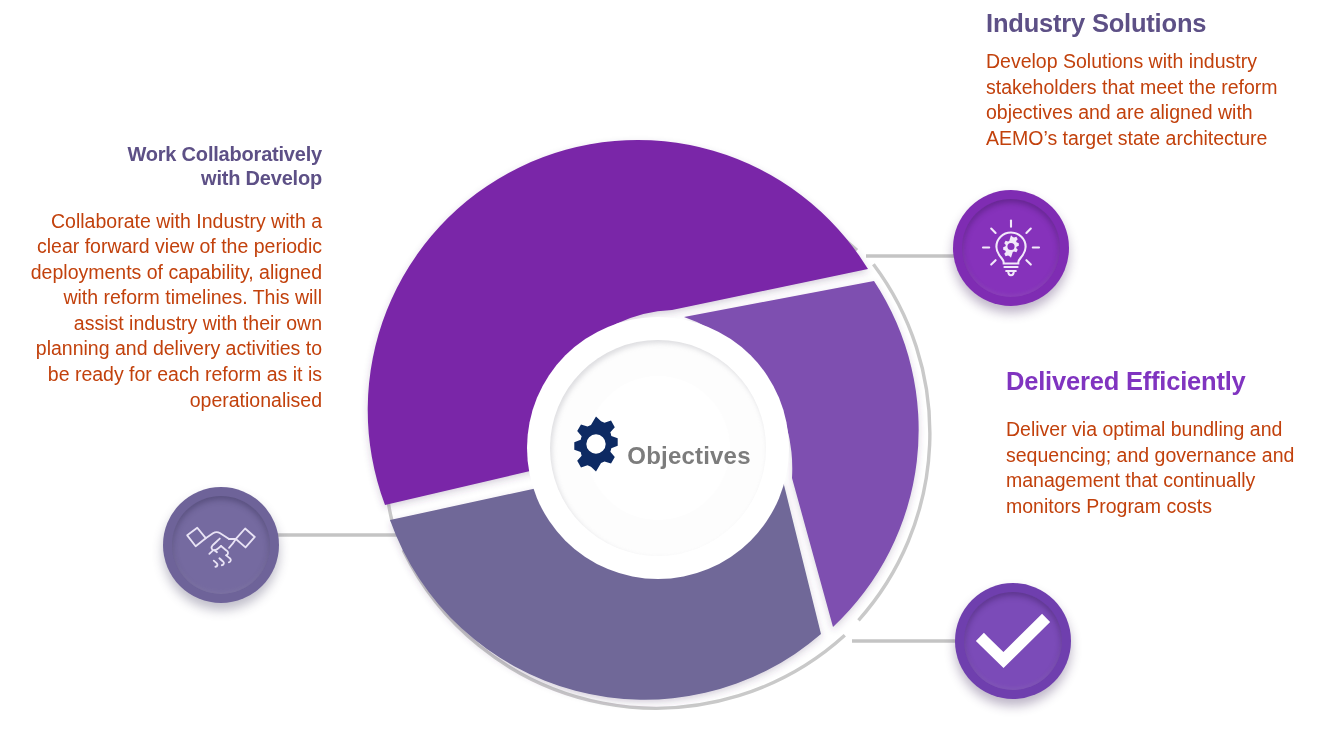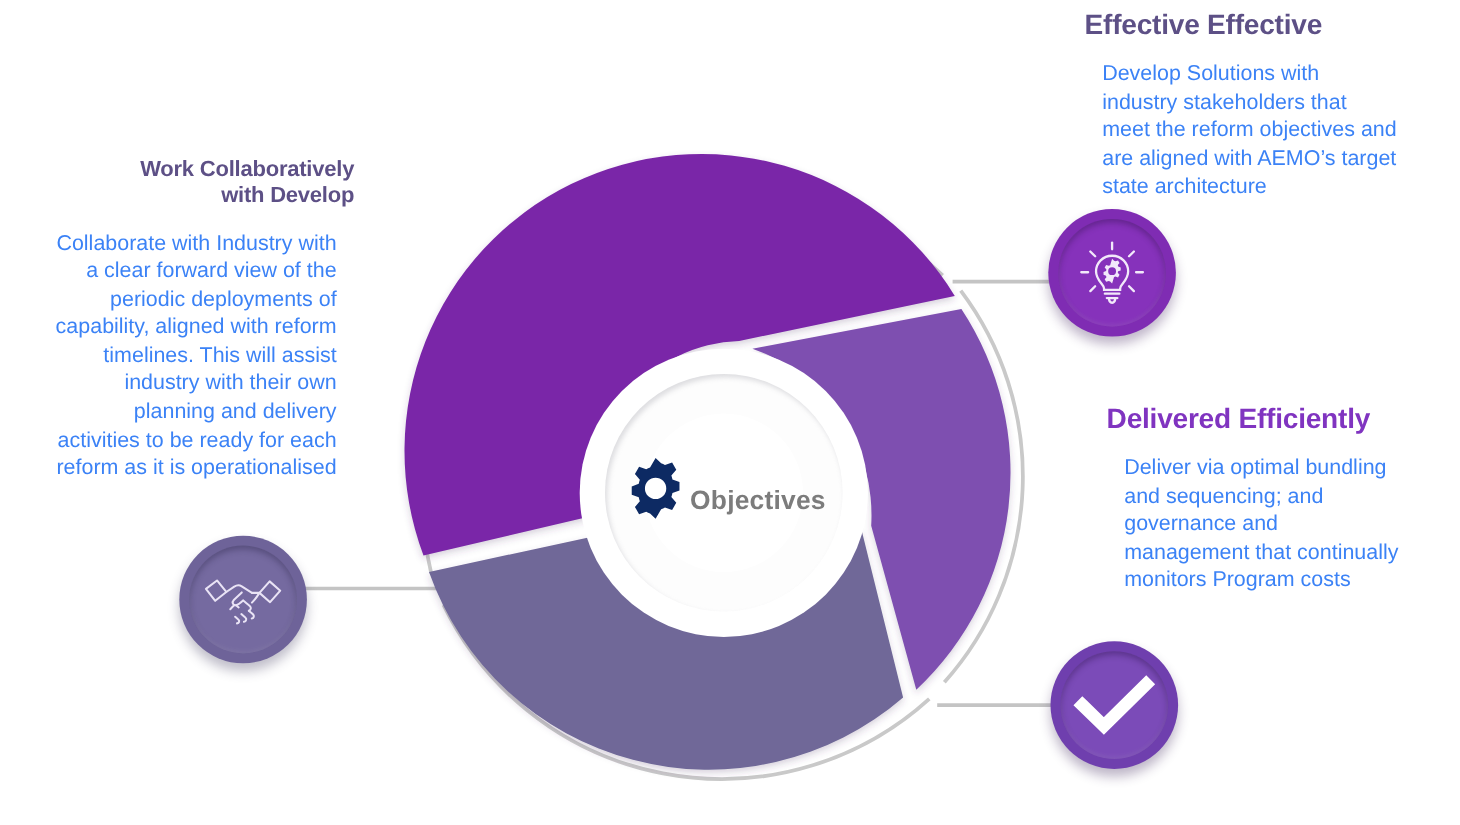--- a/index.html
+++ b/index.html
@@ -16,22 +16,22 @@
   
   .block{position:absolute;}
   .block .heading{
     font-weight:bold;
     line-height:1.22;
     margin:0 0 10px 0;
   }
   .block .body{
     font-size:19.5px;
     line-height:1.31;
-    color:#3b82f6;
-    margin:16px;
+    color:#c2410c;
+    margin:0;
   }
 
   
   #block-collab{
     left:30px; top:142px; width:292px;
     text-align:right;
   }
   #block-collab .heading{
     font-size:20px;
     color:#5d5086;
@@ -52,21 +52,21 @@
 
   
   #block-delivered{
     left:1006px; top:366px; width:290px;
     text-align:left;
   }
   #block-delivered .heading{
     font-size:25.5px;
     color:#8034c0;
     letter-spacing:-0.2px;
-    margin-bottom:6px;
+    margin-bottom:20px;
   }
 
   
   #diagram{position:absolute;left:0;top:0;width:1327px;height:750px;}
 
   
   .badge{
     position:absolute;
     width:116px;height:116px;
     border-radius:50%;
@@ -288,21 +288,21 @@
 
   <div class="block" id="block-collab">
     <div class="heading">
       <span>Work Collaboratively</span><br>
       <span>with Develop</span>
     </div>
     <p class="body">Collaborate with Industry with a clear forward view of the periodic deployments of capability, aligned with reform timelines. This will assist industry with their own planning and delivery activities to be ready for each reform as it is operationalised</p>
   </div>
 
   <div class="block" id="block-solutions">
-    <div class="heading">Effective Effective</div>
+    <div class="heading">Industry Solutions</div>
     <p class="body">Develop Solutions with industry stakeholders that meet the reform objectives and are aligned with AEMO’s target state architecture</p>
   </div>
 
   <div class="block" id="block-delivered">
     <div class="heading">Delivered Efficiently</div>
     <p class="body">Deliver via optimal bundling and sequencing; and governance and management that continually monitors Program costs</p>
   </div>
 
 </div>
 

